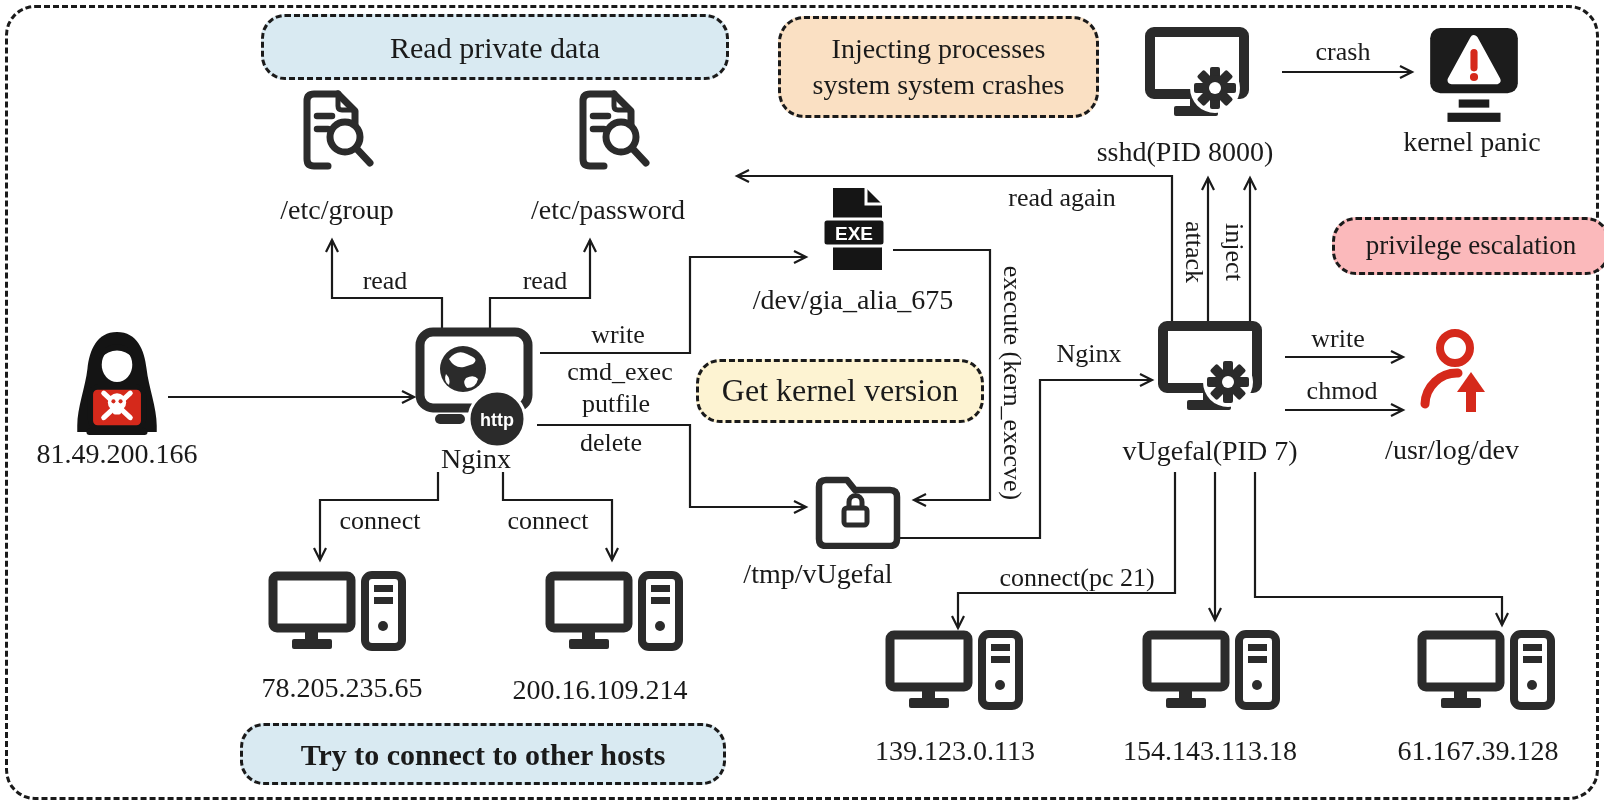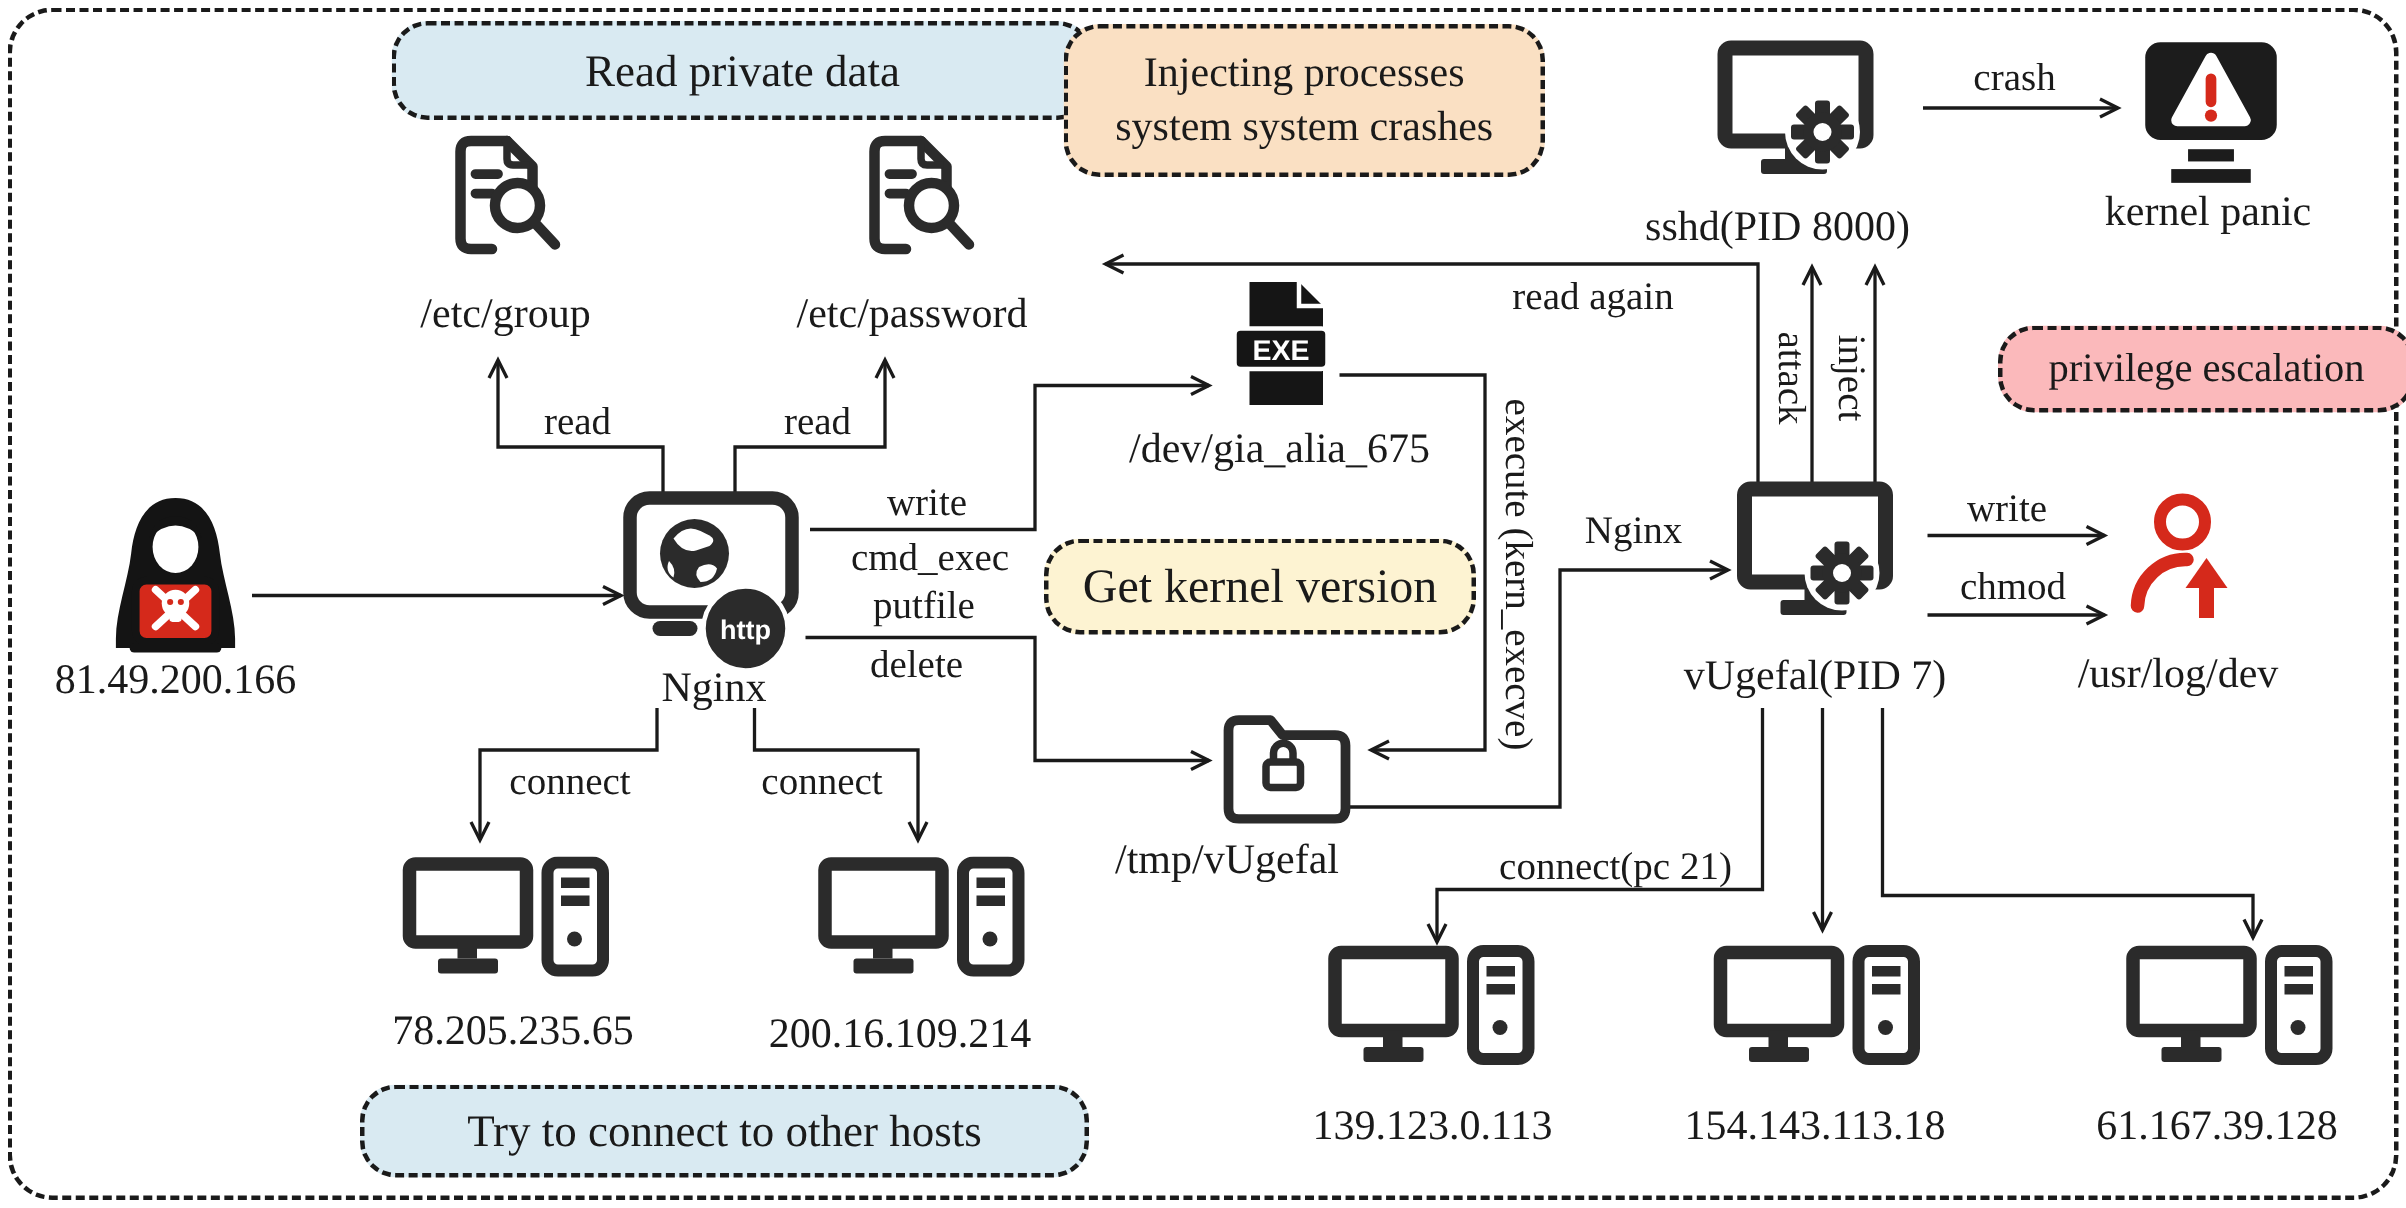--- a/index.html
+++ b/index.html
@@ -91,31 +91,31 @@
     <path class="edge" d="M1285,357 H1403"></path>
     <path class="edge" d="M1285,410 H1403"></path>
     <path class="edge" d="M1175,472 V593 H958 V628"></path>
     <path class="edge" d="M1215,472 V620"></path>
     <path class="edge" d="M1255,472 V597 H1502 V625"></path>
   </svg>
 
   <div class="callout" style="left:232px;top:14px;width:462px;height:60px;background:var(--blue);font-size:30px;margin-left:29px;">
     <span>Read private data</span>
   </div>
-  <div class="callout" style="left:709px;top:16px;width:315px;height:96px;background:var(--peach);font-size:28px;">
+  <div class="callout" style="left:778px;top:16px;width:315px;height:96px;background:var(--peach);font-size:28px;border-radius:26px;">
     <span>Injecting processes</span>
     <span>system system crashes</span>
   </div>
   <div class="callout" style="left:696px;top:359px;width:282px;height:58px;background:var(--yellow);font-size:32px;">
     <span>Get kernel version</span>
   </div>
   <div class="callout" style="left:1332px;top:217px;width:272px;height:52px;background:var(--pink);font-size:27px;text-align:center;">
     <span>privilege escalation</span>
   </div>
-  <div class="callout" style="left:240px;top:723px;width:480px;height:56px;background:var(--blue);font-size:30px;">
+  <div class="callout" style="left:240px;top:723px;width:480px;height:56px;background:var(--blue);font-size:30px;font-weight:bold;">
     <span>Try to connect to other hosts</span>
   </div>
 
   <svg class="icon" style="left:68px;top:328px" width="98" height="108" viewBox="0 0 96 106">
     <path d="M48,4 C28,4 21,22 19,40 C17,58 9,78 9,96 L9,102 H87 L87,96 C87,78 79,58 77,40 C75,22 68,4 48,4 Z" fill="#141414"></path>
     <ellipse cx="48" cy="36" rx="15" ry="17" fill="#fff"></ellipse>
     <path d="M31,30 q17,-16 34,0 q-3,-14 -17,-14 q-14,0 -17,14 z" fill="#141414"></path>
     <rect x="22" y="58" width="52" height="40" rx="7" class="red-fill" stroke="#141414" stroke-width="5"></rect>
     <path d="M35,88 L61,64 M35,64 L61,88" stroke="#fff" stroke-width="5" stroke-linecap="round"></path>
     <circle cx="48" cy="73" r="9" fill="#fff"></circle>

